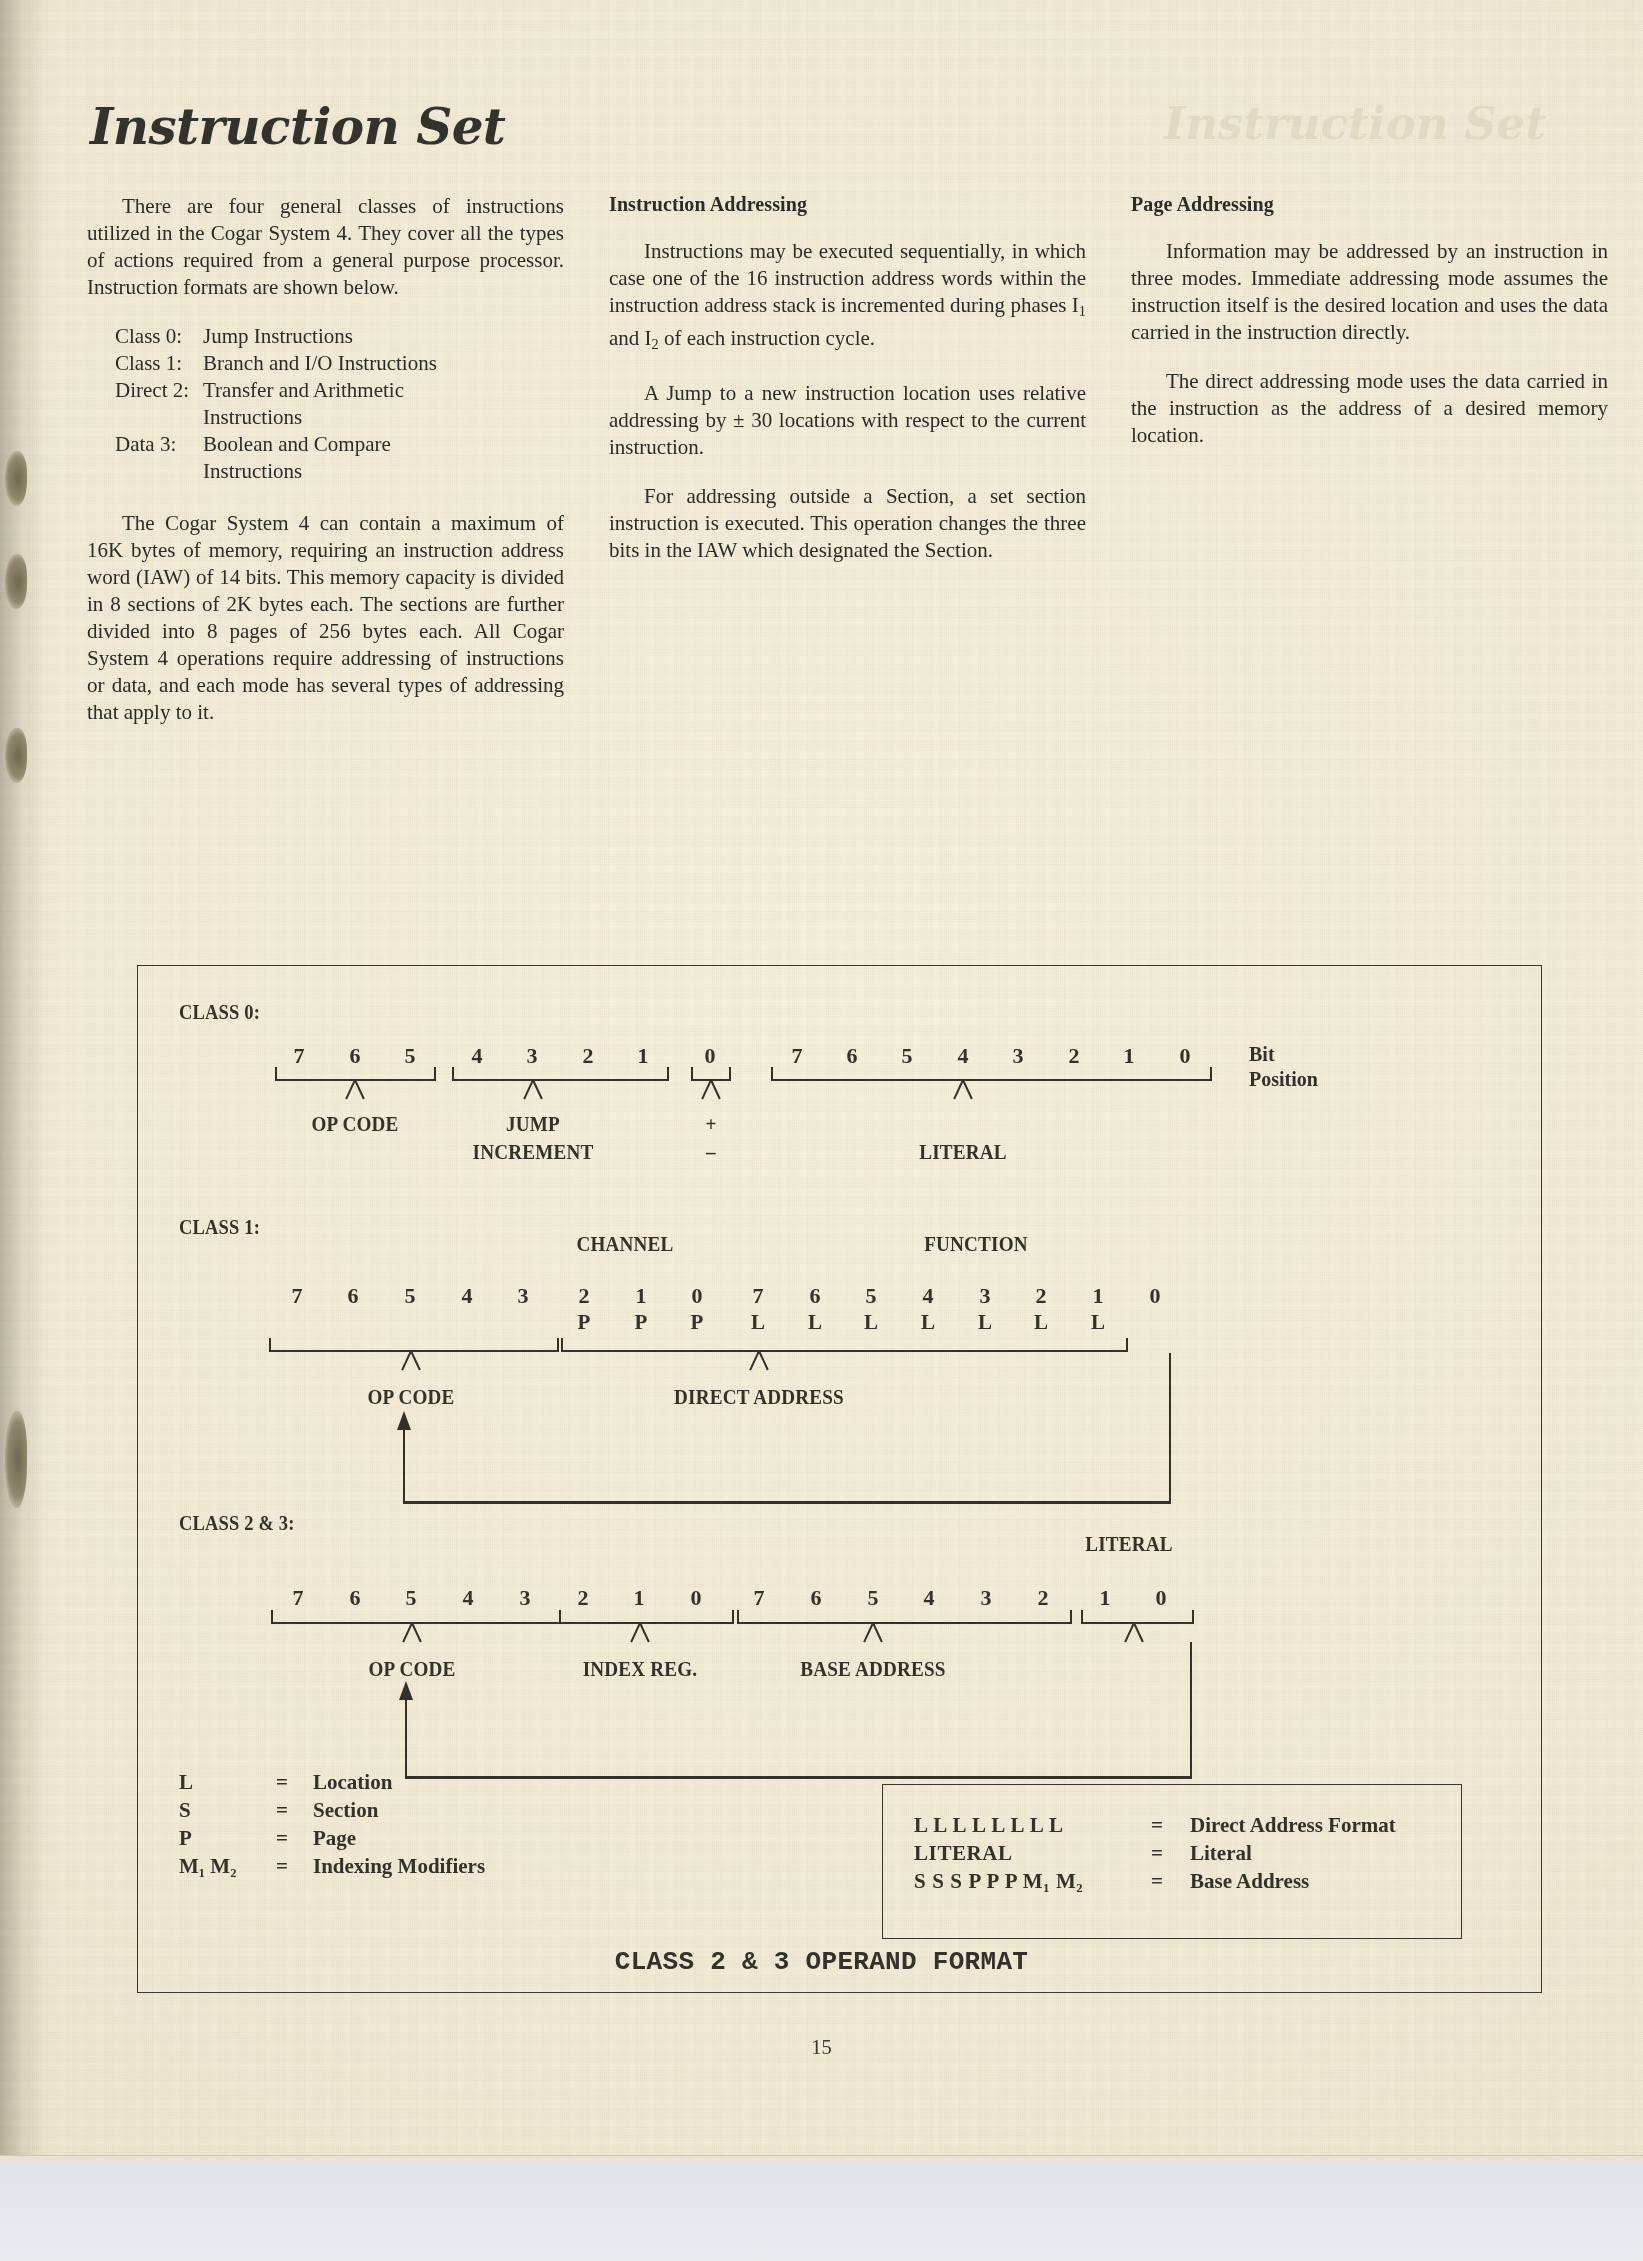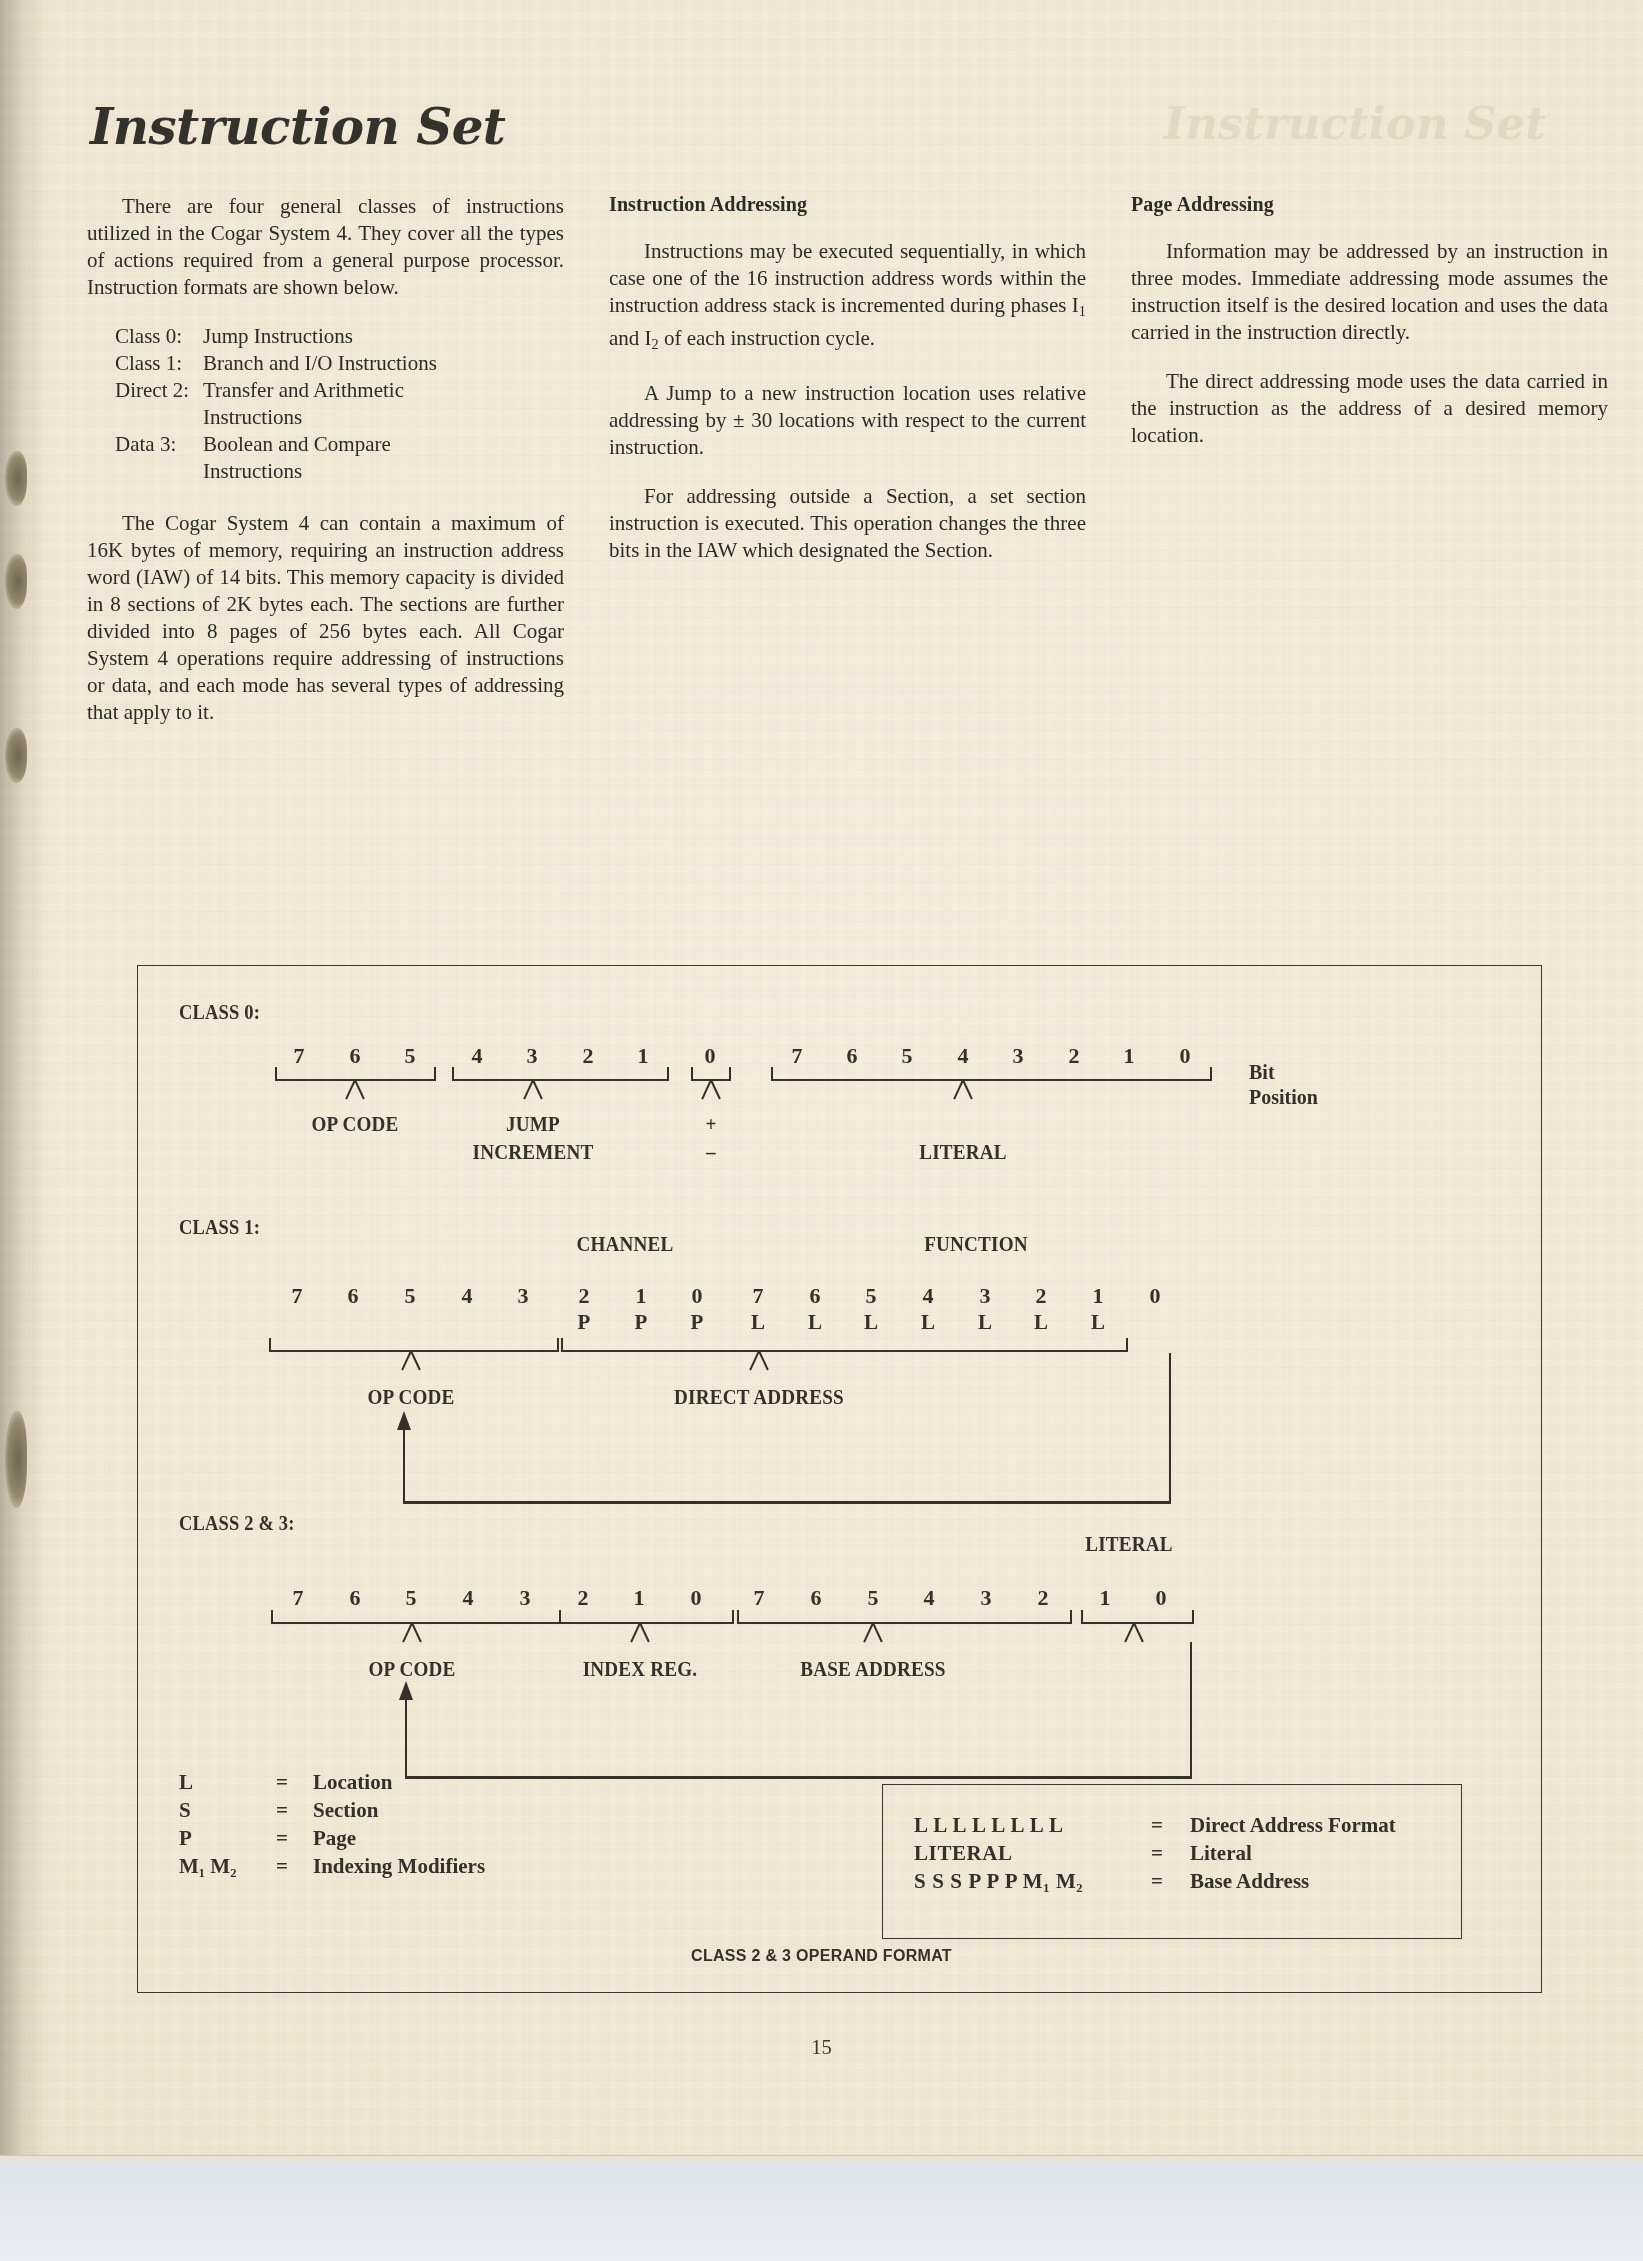--- a/index.html
+++ b/index.html
@@ -144,21 +144,20 @@
     font-family:"Liberation Serif", serif;
     font-size:21px;font-weight:600;
     transform:translateX(-50%);
     color:#33312a;
   }
   .bitlabel{
     position:absolute;
     font-family:"Liberation Serif", serif;
     font-weight:bold;font-size:20px;line-height:24.5px;
     color:#33312a;
-    margin-top:18px;
   }
   
   .conn{position:absolute;}
   .conn .h{position:absolute;height:2.6px;background:#33312a;bottom:0;left:0;right:0;}
   .conn .vr{position:absolute;width:1.9px;background:#33312a;right:0;bottom:0;}
   .conn .vl{position:absolute;width:1.9px;background:#33312a;left:0;bottom:0;}
   .conn .arrow{
     position:absolute;left:-5.8px;width:0;height:0;
     border-left:7px solid transparent;border-right:7px solid transparent;
     border-bottom:19.3px solid #33312a;
@@ -175,22 +174,22 @@
   .legend .eq{width:37px;flex:0 0 37px;}
   #opbox{
     position:absolute;left:882px;top:1784px;width:580px;height:155px;
     border:1.9px solid #3a382f;box-sizing:border-box;
   }
   #opbox .legend{position:static;padding:26px 0 0 31px;}
   #opbox .a{width:237px;flex:0 0 237px;letter-spacing:0.6px;}
   #opbox .eq{width:39px;flex:0 0 39px;}
   #opcaption{
     position:absolute;left:0;right:0;top:1947px;text-align:center;
-    font-family:Liberation Sans, sans-serif;
-    font-weight:bold;font-size:16px;letter-spacing:0.3px;color:#33312a;
+    font-family:Liberation Mono, monospace;
+    font-weight:bold;font-size:26px;letter-spacing:0.3px;color:#33312a;
   }
   #pageno{
     position:absolute;left:0;right:0;top:2036px;text-align:center;
     font-family:"Liberation Serif", serif;font-size:20.6px;color:#3a382f;
   }
 </style>
 </head>
 <body>
 
 <div id="paper"></div>

